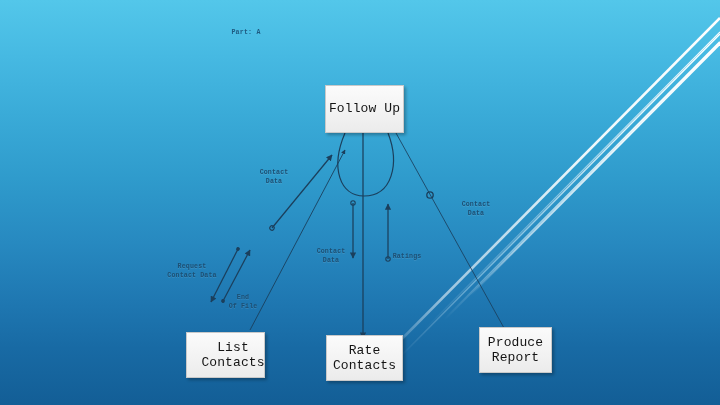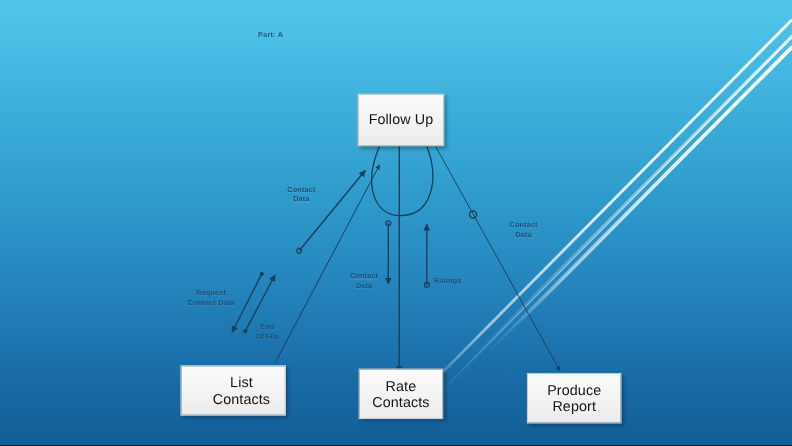--- a/index.html
+++ b/index.html
@@ -5,21 +5,21 @@
   html, body {
     margin: 0;
     padding: 0;
     background: #000;
   }
   #stage {
     position: relative;
     width: 720px;
     height: 405px;
     overflow: hidden;
-    font-family: Liberation Sans, sans-serif;
+    font-family: Liberation Mono, monospace;
     background: linear-gradient(180deg,
         #53c7ea 0%,
         #46b9e2 14%,
         #3aabd8 28%,
         #2f9bcc 44%,
         #2789c0 60%,
         #1f78b2 74%,
         #186aa4 86%,
         #135e96 100%);
   }
@@ -147,31 +147,31 @@
       <circle cx="430" cy="195" r="3.2" stroke-width="1.3"></circle>
     </g>
   </svg>
 
   <div class="slide-label" style="left:246px; top:32px;">Part: A</div>
 
   <div class="node" style="left:325px; top:85px; width:79px; height:48px;">
     <span>Follow Up</span>
   </div>
 
-  <div class="node" style="left:164px; top:332px; width:96px; height:46px;padding-left:15px;">
+  <div class="node" style="left:186px; top:332px; width:79px; height:46px;padding-left:15px;">
     <span>List
 Contacts</span>
   </div>
 
   <div class="node" style="left:326px; top:335px; width:77px; height:46px;">
     <span>Rate
 Contacts</span>
   </div>
 
-  <div class="node" style="left:479px; top:339px; width:86px; height:46px;">
+  <div class="node" style="left:479px; top:327px; width:73px; height:46px;">
     <span>Produce
 Report</span>
   </div>
 
   <div class="caption" style="left:274px; top:178px;">Contact
 Data</div>
 
   <div class="caption" style="left:192px; top:272px;">Request
 Contact Data</div>
 

